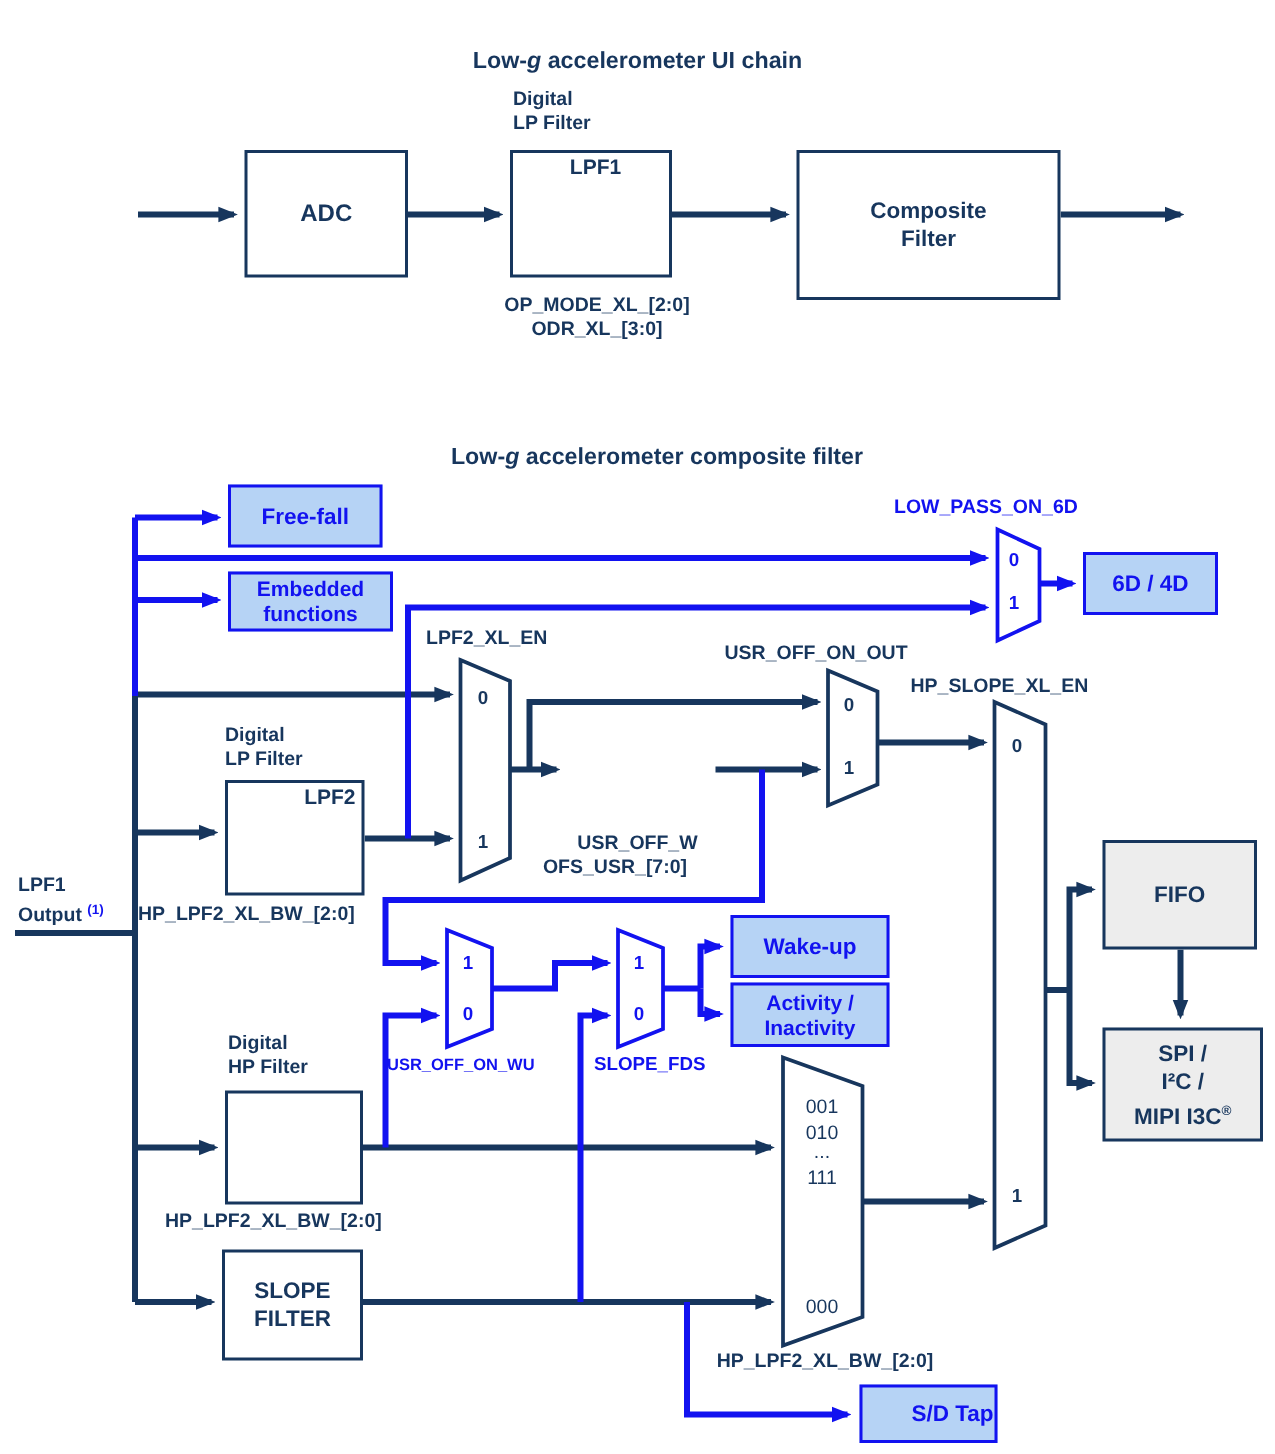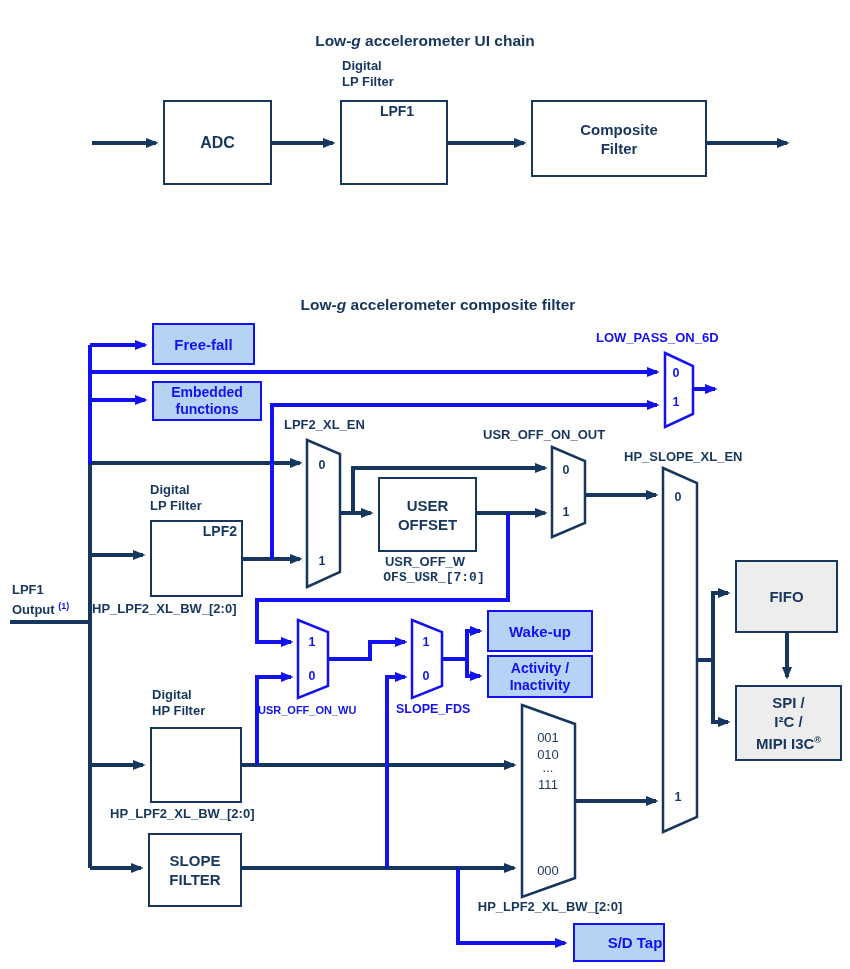--- a/index.html
+++ b/index.html
@@ -134,61 +134,62 @@
 
   <div class="abs title" style="left:0;top:32px;width:850px;"><span>Low-</span><span class="ital">g</span><span> accelerometer UI chain</span></div>
 
   <div class="abs lbl" style="left:342px;top:58px;">
     <div>Digital</div>
     <div>LP Filter</div>
   </div>
   <div class="abs wbox" style="left:340px;top:100px;width:108px;height:85px;"></div>
   <div class="abs lbl ctr" style="left:352px;top:103px;width:90px;font-size:14px;"><span>LPF1</span></div>
 
-  <div class="abs wbox t15" style="left:531px;top:100px;width:176px;height:77px;">
+  <div class="abs wbox t15" style="left:531px;top:100px;width:176px;height:100px;">
     <div>Composite</div>
     <div>Filter</div>
   </div>
 
+  <div class="abs lbl ctr" style="left:293px;top:195px;width:210px;"><span>OP_MODE_XL_[2:0]</span></div>
+  <div class="abs lbl ctr" style="left:293px;top:211px;width:210px;"><span>ODR_XL_[3:0]</span></div>
 
   <div class="abs title" style="left:13px;top:296px;width:850px;"><span>Low-</span><span class="ital">g</span><span> accelerometer composite filter</span></div>
 
   <div class="abs lbl" style="left:12px;top:582px;">
     <div>LPF1</div>
     <div><span>Output</span> <span class="supb">(1)</span></div>
   </div>
 
   <div class="abs bbox t15" style="left:152px;top:323px;width:103px;height:42px;">
       <div>Free-fall</div>
     </div>
   <div class="abs bbox" style="left:152px;top:381px;width:110px;height:40px;font-size:14px;line-height:17px;">
     <div>Embedded</div>
     <div>functions</div>
   </div>
 
   <div class="abs lblb" style="left:596px;top:330px;"><span>LOW_PASS_ON_6D</span></div>
+  <div class="abs bbox t15" style="left:722px;top:368px;width:90px;height:42px;">
+      <div>6D / 4D</div>
+    </div>
 
   <div class="abs lbl" style="left:284px;top:417px;"><span>LPF2_XL_EN</span></div>
   <div class="abs lbl" style="left:483px;top:427px;"><span>USR_OFF_ON_OUT</span></div>
-  <div class="abs lbl" style="left:624px;top:449px;text-align:right;"><span>HP_SLOPE_XL_EN</span></div>
+  <div class="abs lbl" style="left:607px;top:449px;text-align:right;"><span>HP_SLOPE_XL_EN</span></div>
 
   <div class="abs lbl" style="left:150px;top:482px;">
     <div>Digital</div>
     <div>LP Filter</div>
   </div>
   <div class="abs wbox" style="left:150px;top:520px;width:93px;height:77px;"></div>
   <div class="abs lbl" style="left:152px;top:523px;width:85px;text-align:right;font-size:14px;"><span>LPF2</span></div>
   <div class="abs lbl" style="left:92px;top:601px;"><span>HP_LPF2_XL_BW_[2:0]</span></div>
 
-  <div class="abs wbox t15" style="left:378px;top:477px;width:99px;height:75px;">
-    <div>USER</div>
-    <div>OFFSET</div>
-  </div>
   <div class="abs lbl ctr" style="left:366px;top:554px;width:118px;"><span>USR_OFF_W</span></div>
-  <div class="abs lbl ctr" style="left:375px;top:570px;width:118px;font-family:Liberation Mono, monospace;"><span>OFS_USR_[7:0]</span></div>
+  <div class="abs lbl ctr" style="left:351px;top:570px;width:118px;"><span>OFS_USR_[7:0]</span></div>
 
   <div class="abs lblb" style="left:258px;top:702px;font-size:11px;"><span>USR_OFF_ON_WU</span></div>
   <div class="abs lblb" style="left:396px;top:701px;font-size:12.5px;"><span>SLOPE_FDS</span></div>
 
   <div class="abs bbox" style="left:487px;top:655px;width:106px;height:43px;font-size:14px;line-height:17px;">
     <div>Activity /</div>
     <div>Inactivity</div>
   </div>
   <div class="abs bbox t15" style="left:487px;top:610px;width:106px;height:42px;">
       <div>Wake-up</div>

